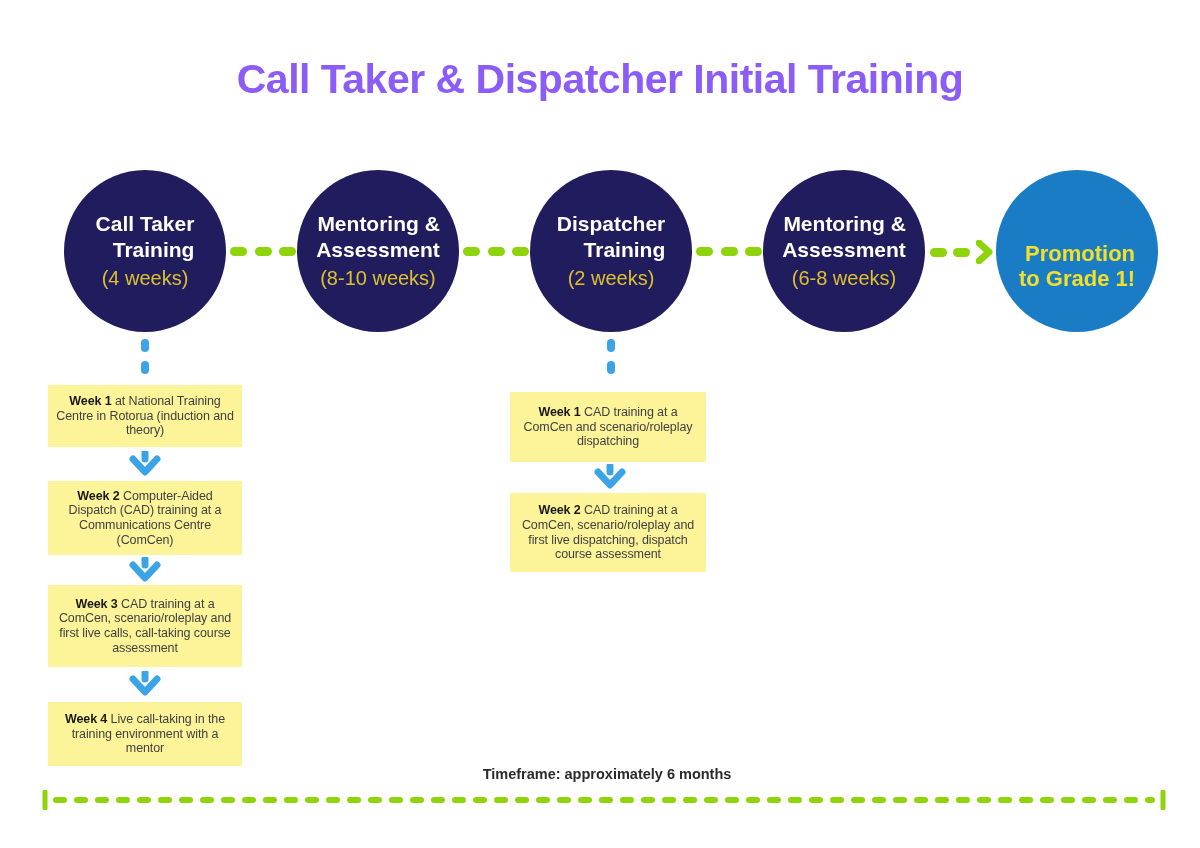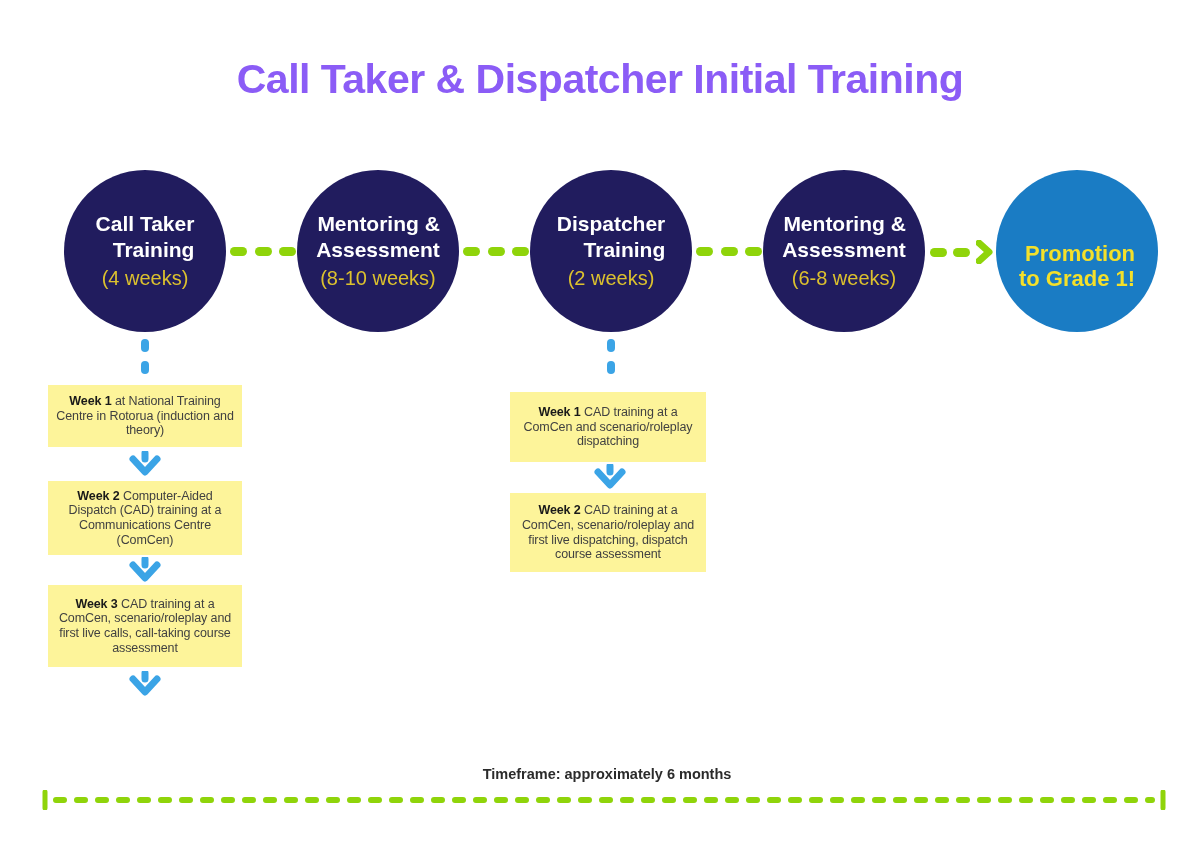--- a/index.html
+++ b/index.html
@@ -121,20 +121,23 @@
   </div>
   <svg class="downarrow" style="left:127px;top:557px;" viewBox="0 0 36 26">
     <path d="M18 2 L18 8 M6 8 L18 21 L30 8" stroke="#3ba4e6" stroke-width="7" stroke-linecap="round" stroke-linejoin="round" fill="none"></path>
   </svg>
   <div class="weekbox" style="left:48px;top:585px;width:194px;height:82px;">
     <div><span class="wk">Week 3</span><span> CAD training at a ComCen, scenario/roleplay and first live calls, call-taking course assessment</span></div>
   </div>
   <svg class="downarrow" style="left:127px;top:671px;" viewBox="0 0 36 26">
     <path d="M18 2 L18 8 M6 8 L18 21 L30 8" stroke="#3ba4e6" stroke-width="7" stroke-linecap="round" stroke-linejoin="round" fill="none"></path>
   </svg>
+  <div class="weekbox" style="left:48px;top:702px;width:194px;height:64px;">
+    <div><span class="wk">Week 4</span><span> Live call-taking in the training environment with a mentor</span></div>
+  </div>
 
   <div class="weekbox" style="left:510px;top:392px;width:196px;height:70px;">
     <div><span class="wk">Week 1</span><span> CAD training at a ComCen and scenario/roleplay dispatching</span></div>
   </div>
   <svg class="downarrow" style="left:592px;top:464px;" viewBox="0 0 36 26">
     <path d="M18 2 L18 8 M6 8 L18 21 L30 8" stroke="#3ba4e6" stroke-width="7" stroke-linecap="round" stroke-linejoin="round" fill="none"></path>
   </svg>
   <div class="weekbox" style="left:510px;top:493px;width:196px;height:79px;">
     <div><span class="wk">Week 2</span><span> CAD training at a ComCen, scenario/roleplay and first live dispatching, dispatch course assessment</span></div>
   </div>

